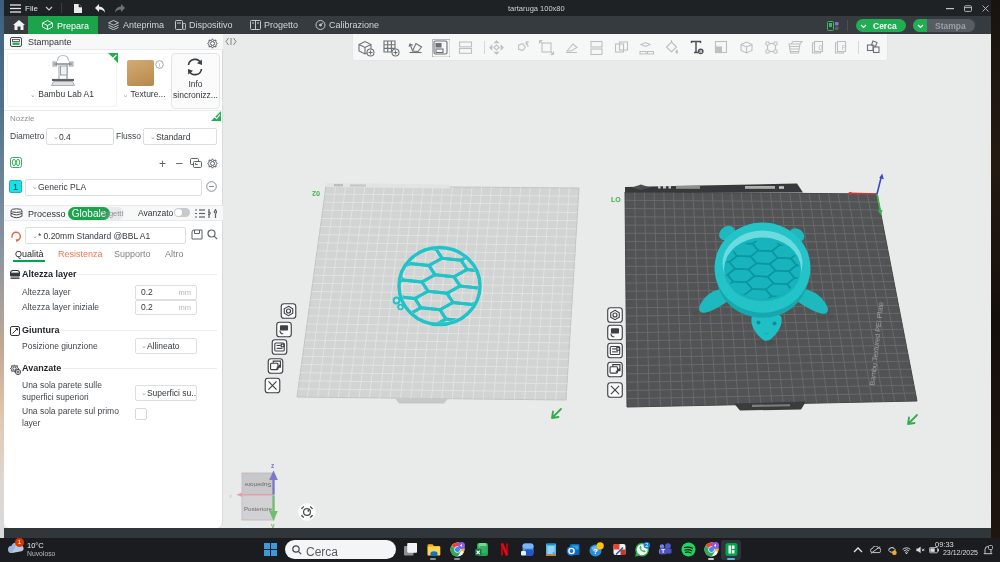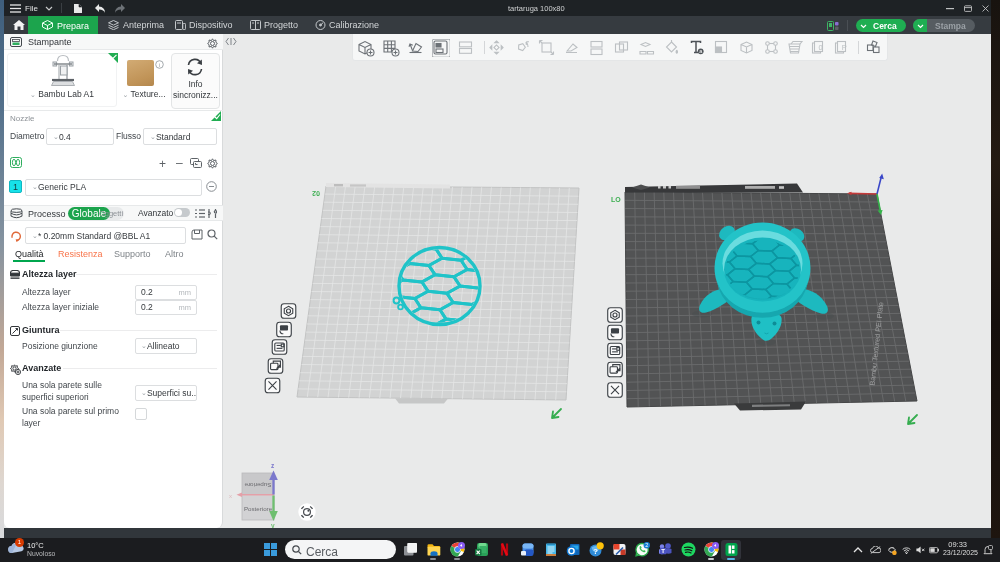--- a/index.html
+++ b/index.html
@@ -988,18 +988,18 @@
   </svg>
 <svg class="abs" style="left:916px;top:546px" width="9" height="8">
     <path d="M0.4 2.6 h1.7 l2.5 -2.1 v6.8 l-2.5 -2.1 h-1.7 Z" fill="#dcdcdc"></path>
     <path d="M6 2.7 l2.4 2.4 M8.4 2.7 l-2.4 2.4" stroke="#dcdcdc" stroke-width="0.9"></path>
   </svg>
 <svg class="abs" style="left:929px;top:547px" width="10" height="6.5">
     <rect x="0.4" y="0.4" width="8.2" height="5.4" rx="1.2" fill="none" stroke="#dcdcdc" stroke-width="0.8"></rect>
     <rect x="1.3" y="1.3" width="4.4" height="3.6" fill="#dcdcdc"></rect>
     <rect x="9" y="1.8" width="0.9" height="2.6" fill="#dcdcdc"></rect>
   </svg>
-<div class="tray" style="left:935px;top:539.5px;width:32px;text-align:right;font-size:7.5px">09:33</div>
+<div class="tray" style="left:935px;top:539.5px;width:32px;text-align:left;font-size:7.5px">09:33</div>
 <div class="tray" style="left:936px;top:548.5px;width:42px;text-align:right;font-size:7px">23/12/2025</div>
 <svg class="abs" style="left:983px;top:545px" width="10" height="10">
     <path d="M2 7.5 V4.5 a3 3 0 0 1 6 0 V7.5 l1 1.2 H1 Z" fill="none" stroke="#c9c9c9" stroke-width="1"></path>
     <rect x="5.5" y="0.5" width="4" height="4" rx="1" fill="#1b1c1f" stroke="#c9c9c9" stroke-width="0.8"></rect>
   </svg>
 
 </body></html>

